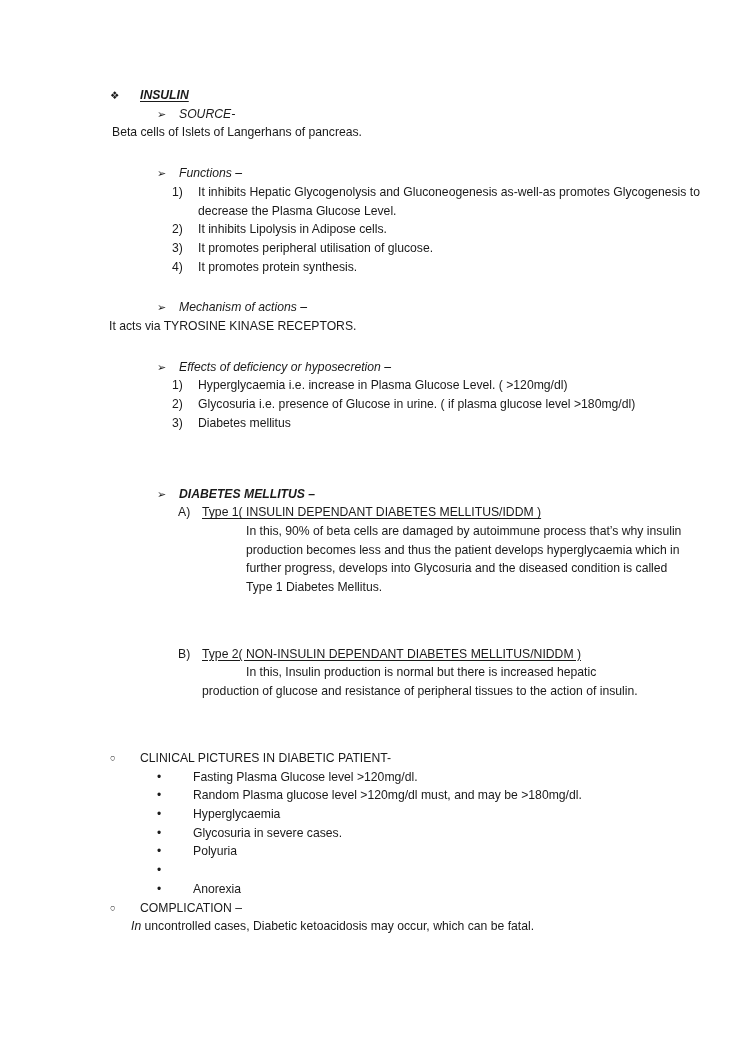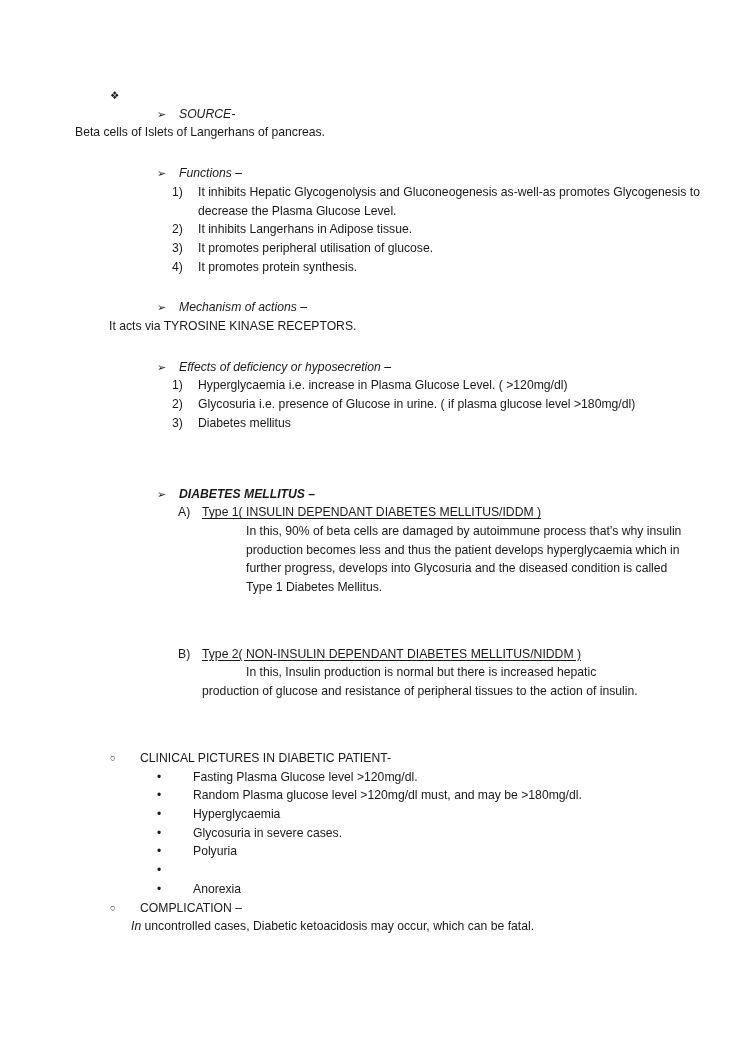--- a/index.html
+++ b/index.html
@@ -51,21 +51,21 @@
     text-underline-offset: 2px;
   }
 
   
   .lvl2 { padding-left: 157px; }
   .lvl2 .marker { width: 22px; font-size: 11px; line-height: 18.7px; }
   .lvl2-title { font-style: italic; }
   .lvl2-title.bold { font-weight: bold; }
 
   
-  .cont-source { padding-left: 75px; }
+  .cont-source { padding-left: 112px; }
   .cont-mech   { padding-left: 109px; }
 
   
   .num { padding-left: 172px; }
   .num .marker { width: 26px; }
 
   
   .alpha { padding-left: 178px; }
   .alpha .marker { width: 24px; }
   .alpha-title {
@@ -101,41 +101,42 @@
   .sp-30 { height: 30px; }
 </style>
 </head>
 <body>
 
 <div class="page">
   <div class="content">
 
     <div class="row lvl1">
       <span class="marker">❖</span>
+      <span class="body lvl1-title">INSULIN</span>
     </div>
 
     <div class="row lvl2">
       <span class="marker">➢</span>
       <span class="body lvl2-title">SOURCE-</span>
     </div>
     <div class="cont-source">Beta cells of Islets of Langerhans of pancreas.</div>
 
     <div class="sp-22"></div>
 
     <div class="row lvl2">
       <span class="marker">➢</span>
       <span class="body lvl2-title">Functions –</span>
     </div>
     <div class="row num">
       <span class="marker">1)</span>
       <span class="body" style="">It inhibits Hepatic Glycogenolysis and Gluconeogenesis as-well-as promotes Glycogenesis to decrease the Plasma Glucose Level.</span>
     </div>
     <div class="row num">
       <span class="marker">2)</span>
-      <span class="body">It inhibits Langerhans in Adipose tissue.</span>
+      <span class="body">It inhibits Lipolysis in Adipose cells.</span>
     </div>
     <div class="row num">
       <span class="marker">3)</span>
       <span class="body">It promotes peripheral utilisation of glucose.</span>
     </div>
     <div class="row num">
       <span class="marker">4)</span>
       <span class="body">It promotes protein synthesis.</span>
     </div>
 

